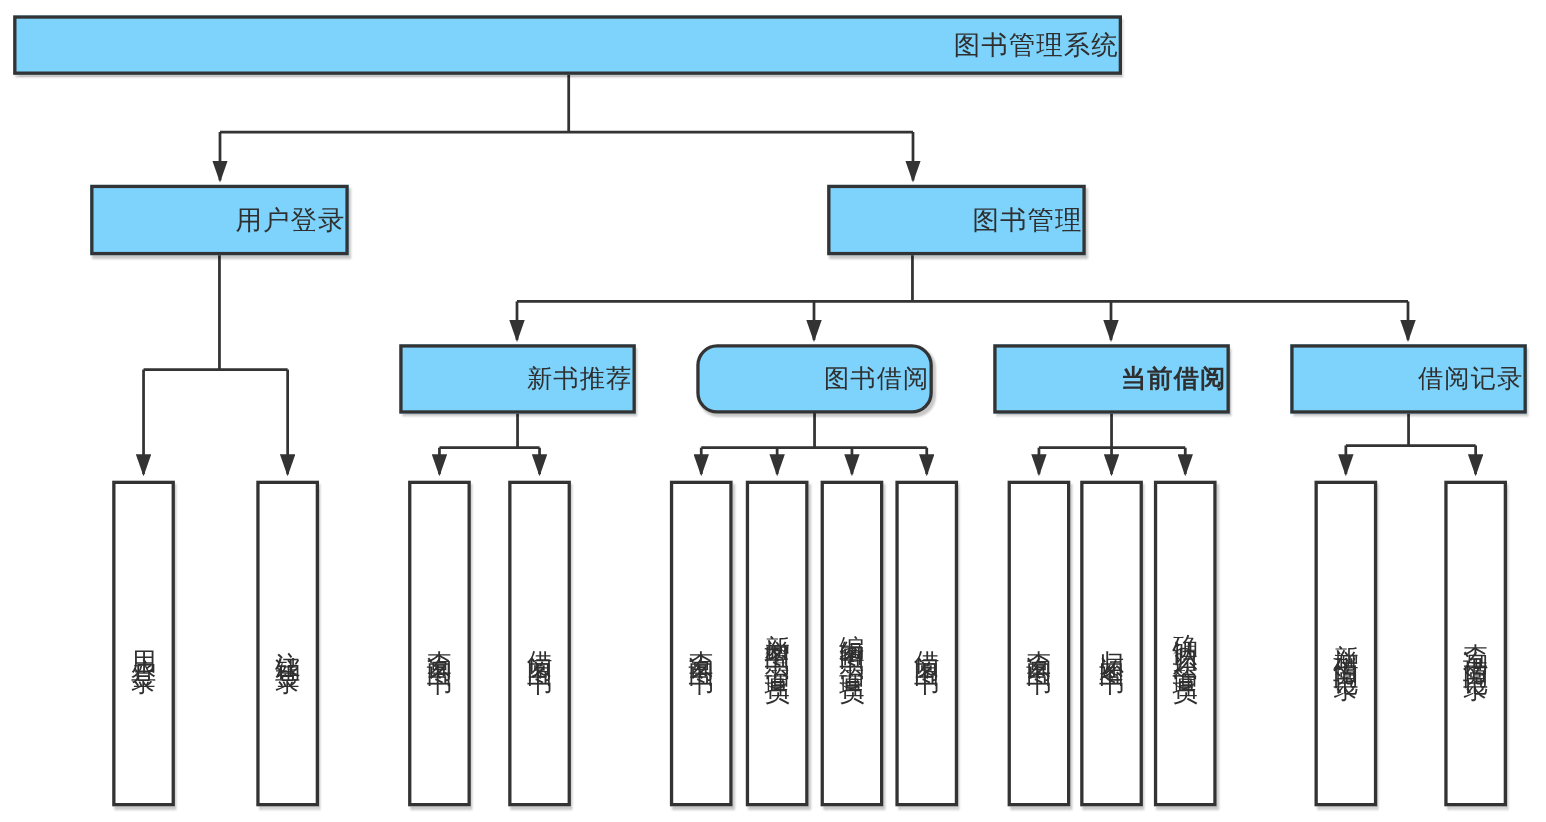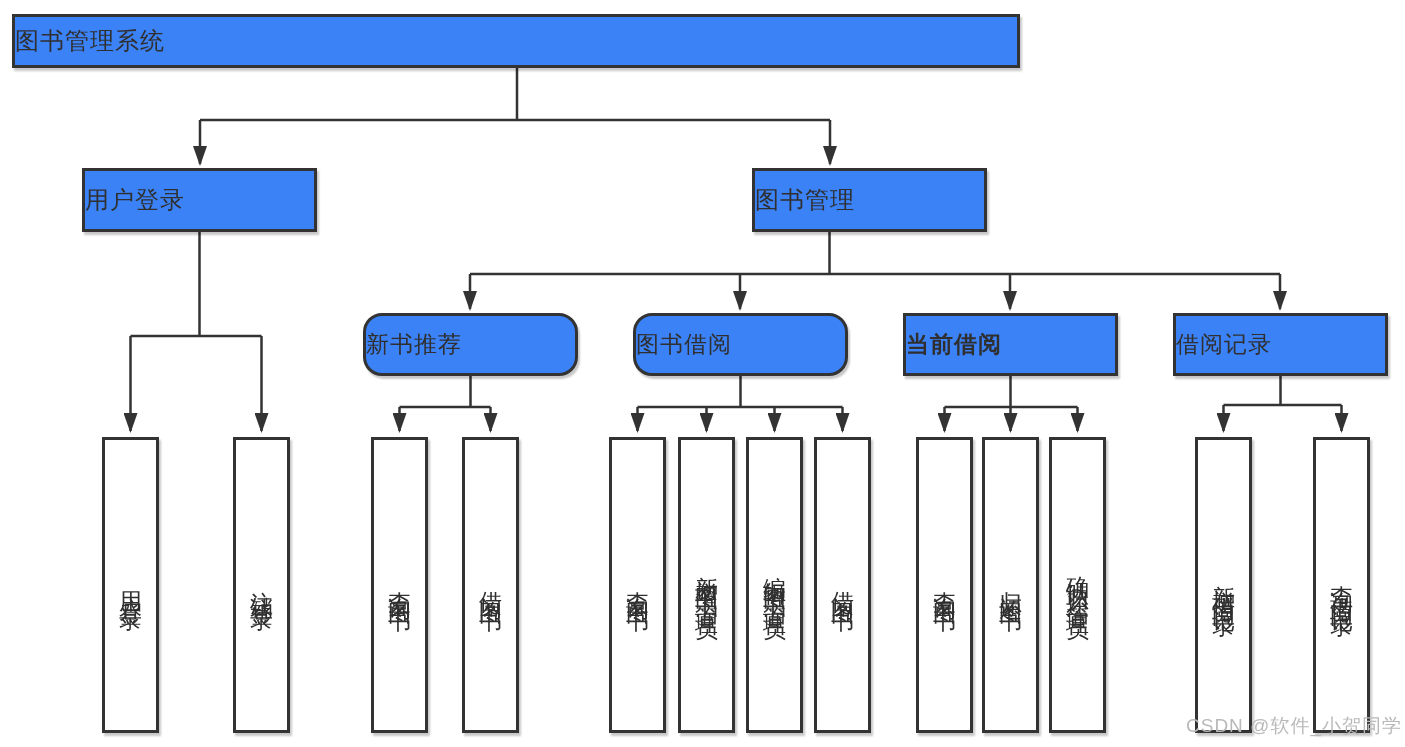--- a/index.html
+++ b/index.html
@@ -4,29 +4,29 @@
 <style>
   html,body{margin:0;padding:0;background:#ffffff;}
   .canvas{
     position:relative;width:1405px;height:747px;background:#ffffff;
     font-family:"Liberation Sans",sans-serif;color:#2f2f2f;overflow:hidden;
   }
   .wires{position:absolute;left:0;top:0;pointer-events:none;}
   .wire{fill:none;stroke:#333333;stroke-width:2.5;}
   .arrow{stroke:#333333;stroke-width:2.5;}
   .node{
-    position:absolute;box-sizing:border-box;display:flex;align-items:center;justify-content:flex-start;
-    border:3px solid #333333;background:#3b82f6;box-shadow:2px 3px 2px rgba(0,0,0,0.22);
+    position:absolute;box-sizing:border-box;display:flex;align-items:center;justify-content:flex-end;
+    border:3px solid #333333;background:#7dd3fc;box-shadow:2px 3px 2px rgba(0,0,0,0.22);
     font-size:24px;letter-spacing:1px;white-space:nowrap;
   }
   .node-root{left:12px;top:14px;width:1008px;height:54px;}
   .node-l2a{left:82px;top:168px;width:235px;height:64px;}
   .node-l2b{left:712px;top:168px;width:235px;height:64px;margin-left:40px;}
   .node-l3{top:313px;width:215px;height:63px;font-size:23px;}
-  .l3-0{left:363px;border-radius:19px;} .l3-1{left:633px;border-radius:19px;} .l3-2{left:903px;font-weight:bold;} .l3-3{left:1173px;}
+  .l3-0{left:363px;} .l3-1{left:633px;border-radius:19px;} .l3-2{left:903px;font-weight:bold;} .l3-3{left:1173px;}
   .leaf{
     position:absolute;box-sizing:border-box;top:437px;width:57px;height:296px;
     display:flex;align-items:center;justify-content:center;
     border:3px solid #333333;background:#ffffff;box-shadow:2px 3px 2px rgba(0,0,0,0.22);
   }
   .vtext{writing-mode:vertical-rl;text-orientation:mixed;font-size:23px;line-height:1;letter-spacing:6px;}
   .lfA1{left:102px;} .lfA2{left:233px;}
   .lfB1{left:371px;} .lfB2{left:462px;}
   .lfC1{left:609px;} .lfC2{left:678px;} .lfC3{left:746px;} .lfC4{left:814px;}
   .lfD1{left:916px;} .lfD2{left:982px;} .lfD3{left:1049px;}
@@ -143,15 +143,14 @@
     <span class="vtext">确认归还（管理员）</span>
   </div>
 
   <div class="leaf lfE1">
     <span class="vtext">新增借阅记录</span>
   </div>
   <div class="leaf lfE2">
     <span class="vtext">查询借阅记录</span>
   </div>
 
-  <div class="watermark">CSDN @软件_小贺同学</div>
 
 </div>
 
 </body></html>

